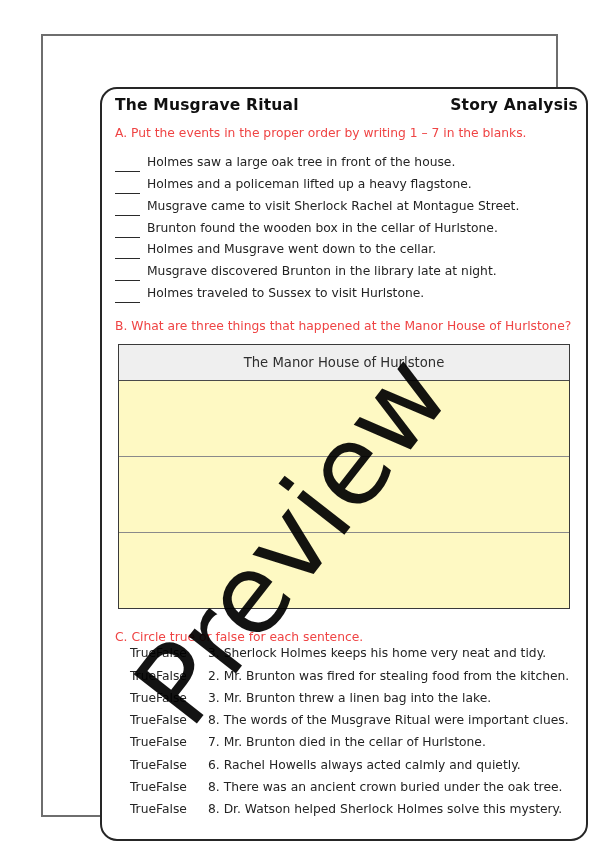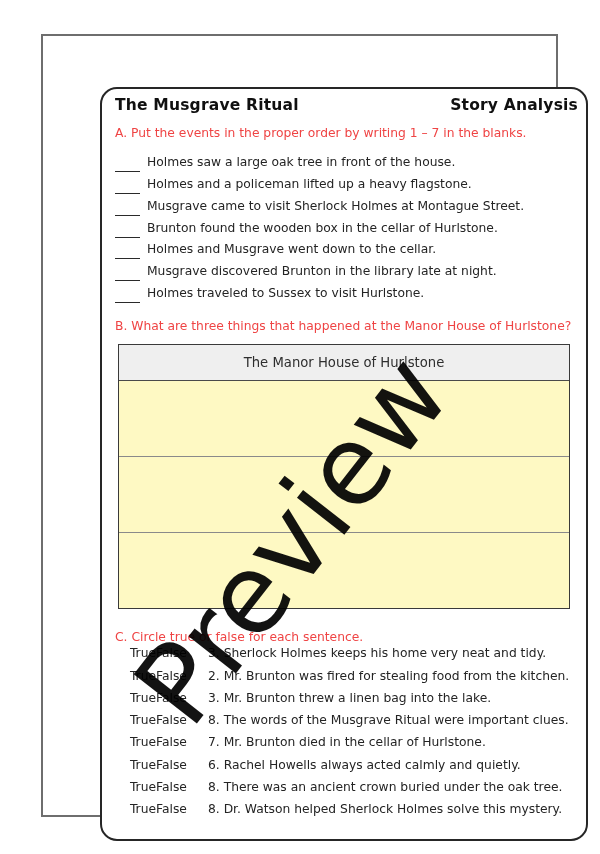--- a/index.html
+++ b/index.html
@@ -105,21 +105,21 @@
       <div class="a-item">
         <span class="blank"></span>
         <span>Holmes saw a large oak tree in front of the house.</span>
       </div>
       <div class="a-item">
         <span class="blank"></span>
         <span>Holmes and a policeman lifted up a heavy flagstone.</span>
       </div>
       <div class="a-item">
         <span class="blank"></span>
-        <span>Musgrave came to visit Sherlock Holmes at Montague Street.</span>
+        <span>Musgrave came to visit Sherlock Rachel at Montague Street.</span>
       </div>
       <div class="a-item">
         <span class="blank"></span>
         <span>Brunton found the wooden box in the cellar of Hurlstone.</span>
       </div>
       <div class="a-item">
         <span class="blank"></span>
         <span>Holmes and Musgrave went down to the cellar.</span>
       </div>
       <div class="a-item">

